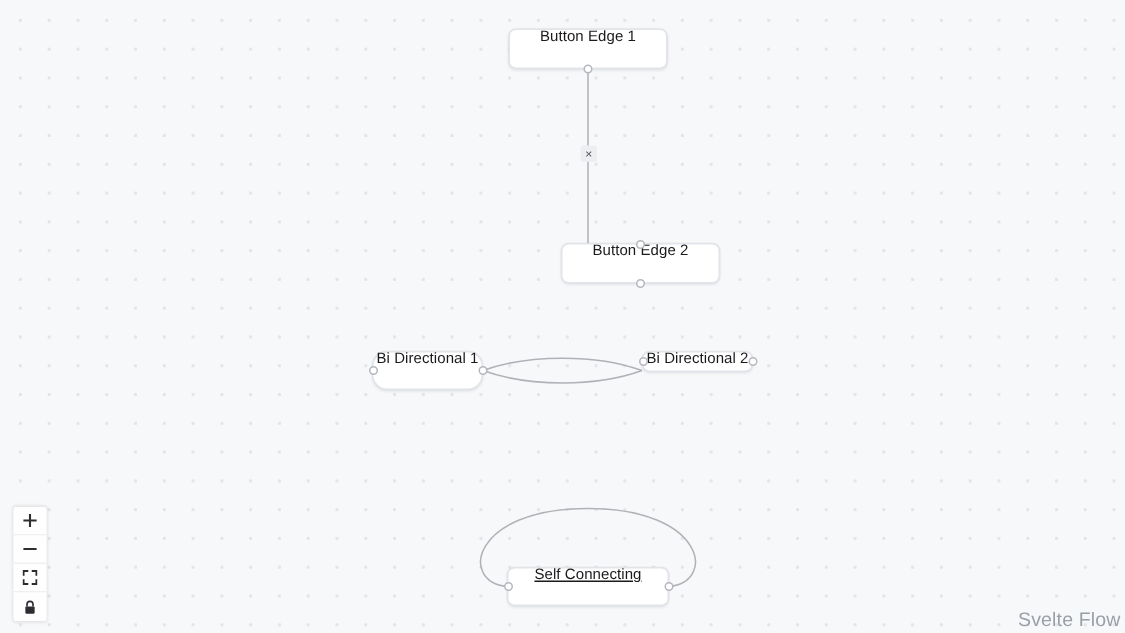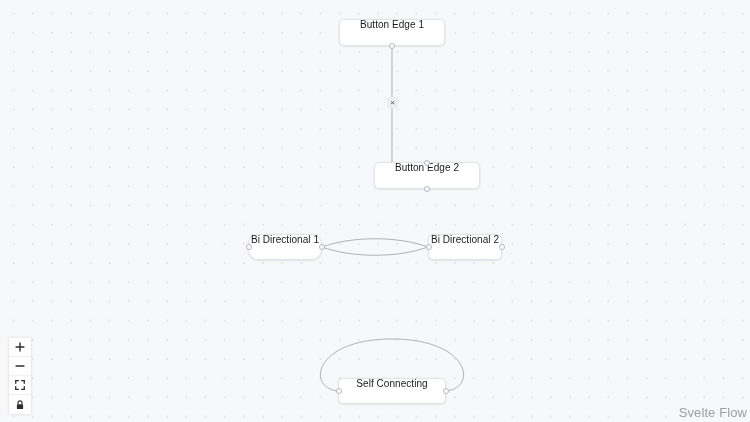--- a/index.html
+++ b/index.html
@@ -149,27 +149,27 @@
     <span class="handle top"></span>
     <span class="handle bottom"></span>
   </div>
 
   <div class="flow-node" style="left:248px; top:234px; width:74px; height:26px;border-radius:10px;">
     <span class="node-label">Bi Directional 1</span>
     <span class="handle left"></span>
     <span class="handle right"></span>
   </div>
 
-  <div class="flow-node" style="left:428px; top:234px; width:74px; height:26px;">
+  <div class="flow-node" style="left:428px; top:234px; width:74px; height:14px;">
     <span class="node-label">Bi Directional 2</span>
     <span class="handle left"></span>
     <span class="handle right"></span>
   </div>
 
-  <div class="flow-node" style="left:338px; top:378px; width:108px; height:26px;">
+  <div class="flow-node" style="left:338px; top:378px; width:108px; height:26px;text-decoration:underline;">
     <span class="node-label">Self Connecting</span>
     <span class="handle left"></span>
     <span class="handle right"></span>
   </div>
 
   <button class="edge-button" style="left:387px; top:97px;">×</button>
 
   <div id="controls">
     <button class="control-btn">
       <span>

